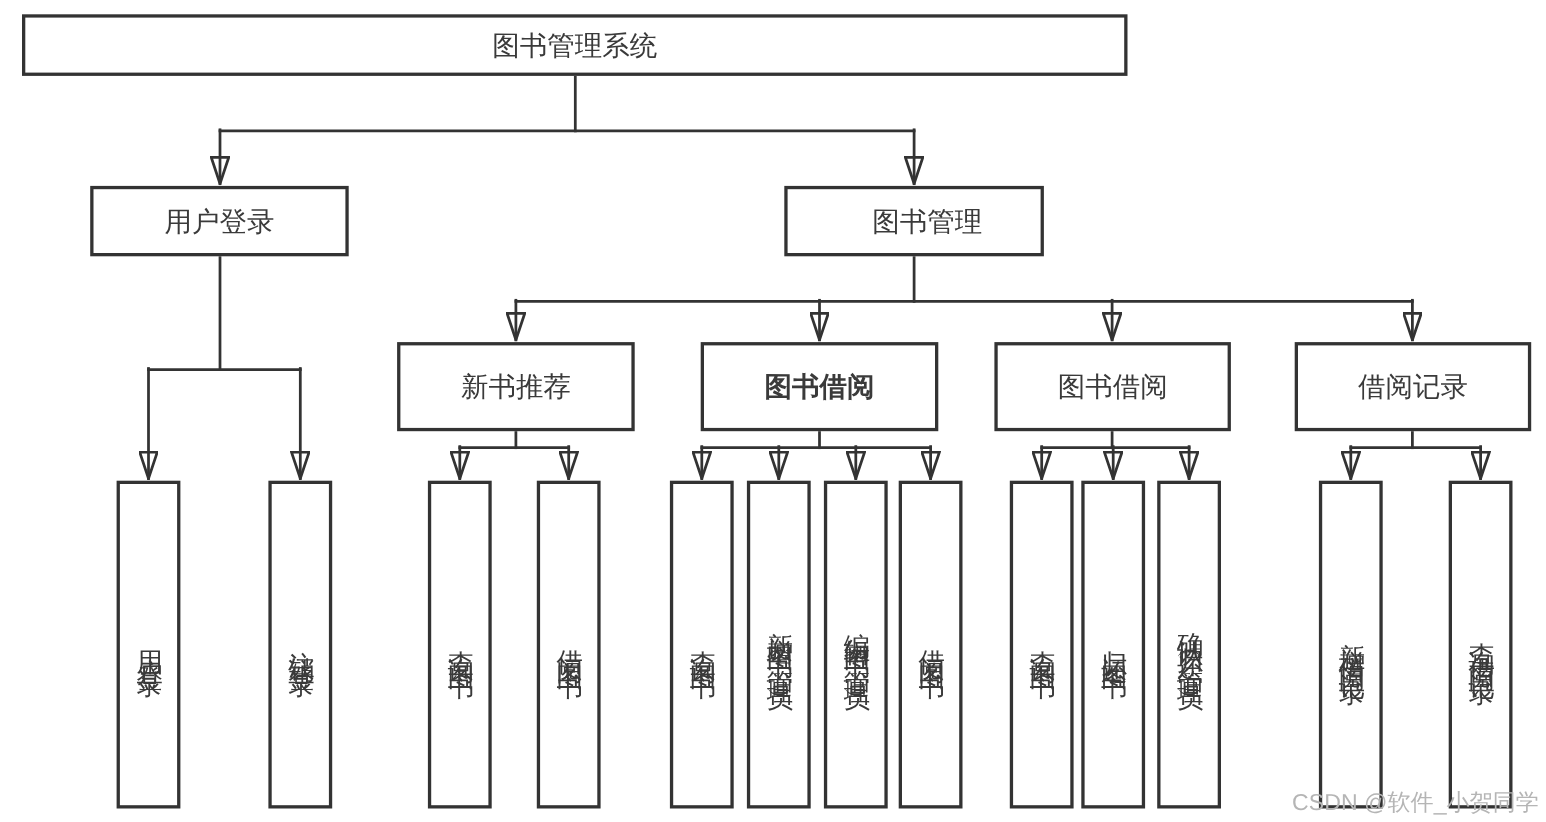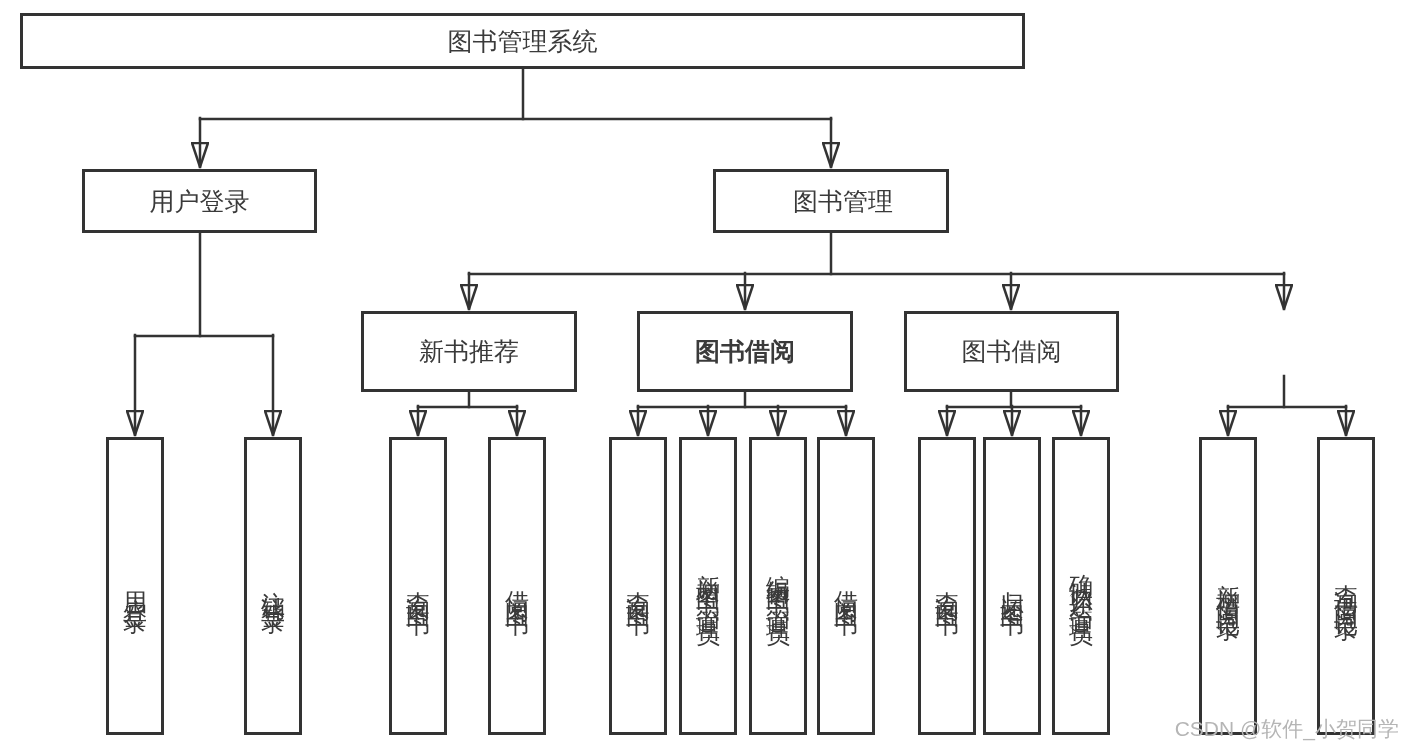--- a/index.html
+++ b/index.html
@@ -114,20 +114,23 @@
 
   <div class="box l3" style="left:361px;width:216px;">
     <span class="hlabel">新书推荐</span>
   </div>
   <div class="box l3" style="left:637px;width:216px;font-weight:bold;">
     <span class="hlabel">图书借阅</span>
   </div>
   <div class="box l3" style="left:904px;width:215px;">
     <span class="hlabel">图书借阅</span>
   </div>
+  <div class="box l3" style="left:1177px;width:215px;">
+    <span class="hlabel">借阅记录</span>
+  </div>
 
   <div class="box leaf" style="left:106px;">
     <span class="vlabel">用户登录</span>
   </div>
   <div class="box leaf" style="left:244px;">
     <span class="vlabel">注销登录</span>
   </div>
 
   <div class="box leaf" style="left:389px;">
     <span class="vlabel">查询图书</span>

